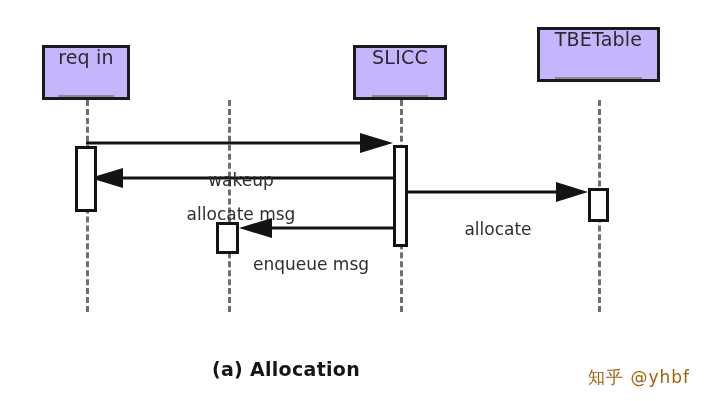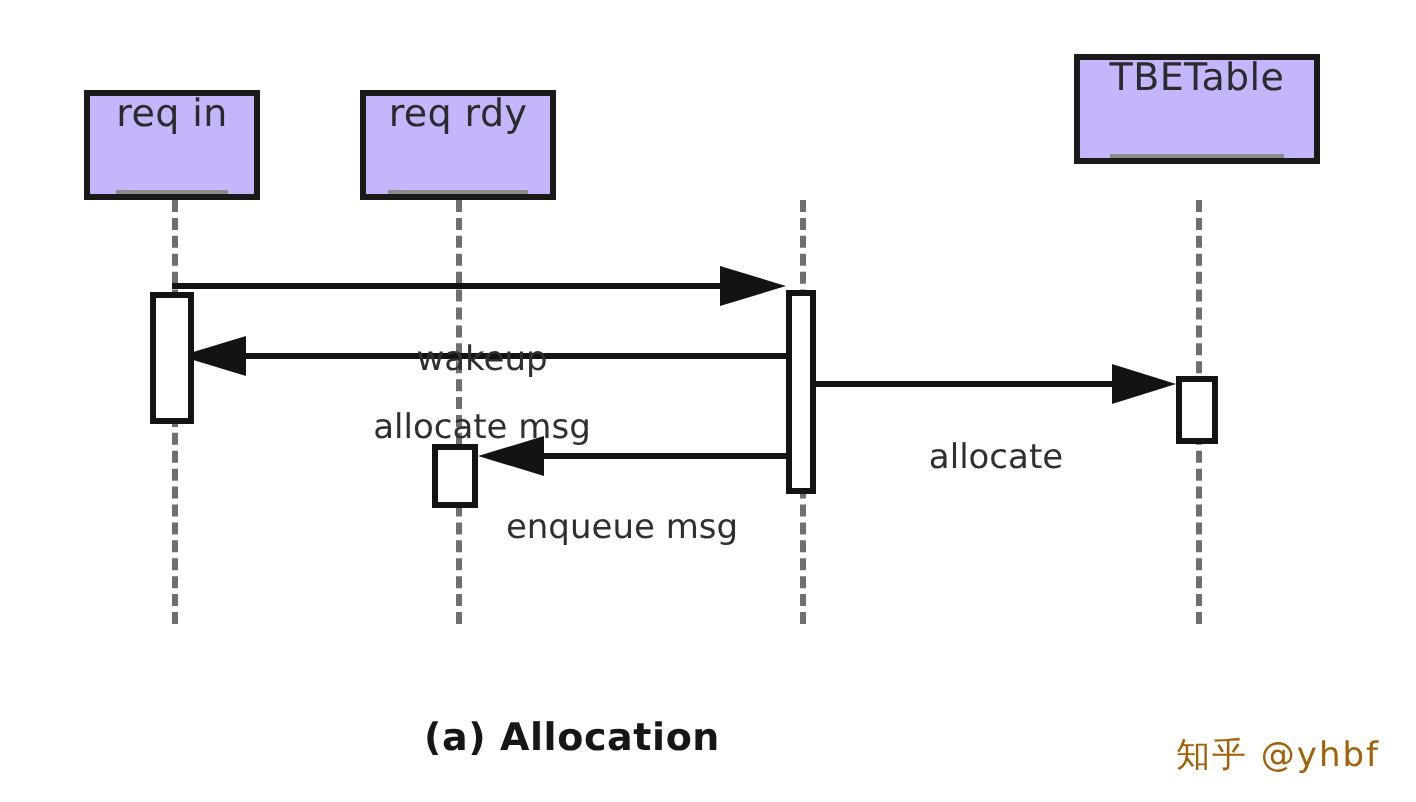--- a/index.html
+++ b/index.html
@@ -108,24 +108,24 @@
 
   <div class="lifeline-stem" style="left:86px; top:100px; height:212px;"></div>
   <div class="lifeline-stem" style="left:228px; top:100px; height:212px;"></div>
   <div class="lifeline-stem" style="left:400px; top:100px; height:212px;"></div>
   <div class="lifeline-stem" style="left:598px; top:100px; height:212px;"></div>
 
   <div class="lifeline-box" style="left:42px; top:45px; width:88px; height:55px;">
     <span class="lifeline-label">req in</span>
   </div>
 
-  <div class="lifeline-box" style="left:180px; top:45px; width:98px; height:55px;">
-    <span class="lifeline-label">req rdy</span>
+
+  <div class="lifeline-box" style="left:353px; top:45px; width:94px; height:55px;">
+    <span class="lifeline-label">SLICC</span>
   </div>
-
 
   <div class="lifeline-box" style="left:537px; top:27px; width:123px; height:55px;">
     <span class="lifeline-label">TBETable</span>
   </div>
 
   <svg id="messages-layer" viewBox="0 0 708 401" width="708" height="401">
 
     <g>
       <line x1="86" y1="143" x2="378" y2="143" stroke="#131313" stroke-width="3"></line>
       <polygon points="360,133 393,143 360,153" fill="#131313"></polygon>

